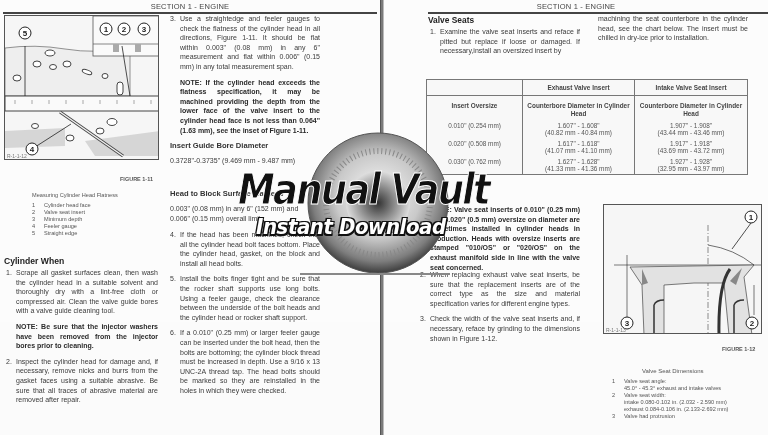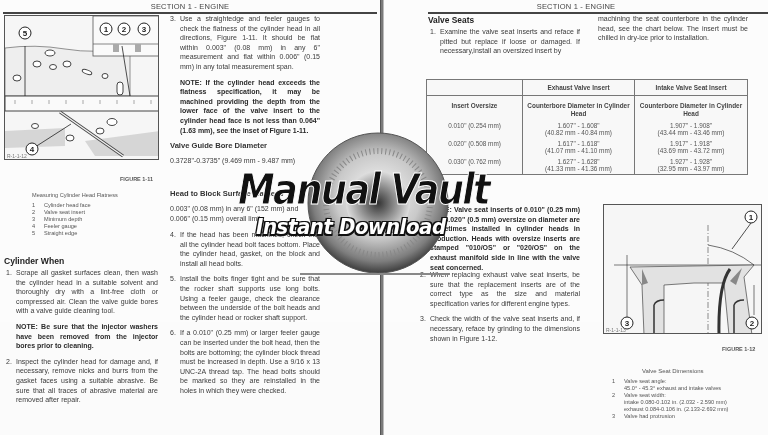--- a/index.html
+++ b/index.html
@@ -138,21 +138,21 @@
         <span class="b">Inspect the cylinder head for damage and, if necessary, remove nicks and burrs from the gasket faces using a suitable abrasive. Be sure that all traces of abrasive material are removed after repair.</span>
       </div>
   </div>
 
   <div class="txt" style="left:170px;top:14px;width:150px;">
     <div class="li">
         <span class="n">3.</span>
         <span class="b">Use a straightedge and feeler gauges to check the flatness of the cylinder head in all directions, Figure 1-11. It should be flat within 0.003" (0.08 mm) in any 6" measurement and flat within 0.006" (0.15 mm) in any total measurement span.</span>
       </div>
     <p class="bold" style="margin:6px 0 6px 10px;">NOTE: If the cylinder head exceeds the flatness specification, it may be machined providing the depth from the lower face of the valve insert to the cylinder head face is not less than 0.064" (1.63 mm), see the inset of Figure 1-11.</p>
-    <div class="h-sub" style="margin-top:4px;">Valve Guide Bore Diameter</div>
+    <div class="h-sub" style="margin-top:4px;">Insert Guide Bore Diameter</div>
     <div style="margin-top:5px;">0.3728"-0.3735" (9.469 mm - 9.487 mm)</div>
     <div class="h-sub" style="margin-top:24px;">Head to Block Surface Flatness</div>
     <div style="margin-top:5px;">0.003" (0.08 mm) in any 6" (152 mm) and 0.006" (0.15 mm) overall limit.</div>
     <div class="li" style="margin-top:7px;">
         <span class="n">4.</span>
         <span class="b">If the head has been machined, check that all the cylinder head bolt faces bottom. Place the cylinder head, gasket, on the block and install all head bolts.</span>
       </div>
     <div class="li" style="margin-top:6px;">
         <span class="n">5.</span>
         <span class="b">Install the bolts finger tight and be sure that the rocker shaft supports use long bolts. Using a feeler gauge, check the clearance between the underside of the bolt heads and the cylinder head or rocker shaft support.</span>

